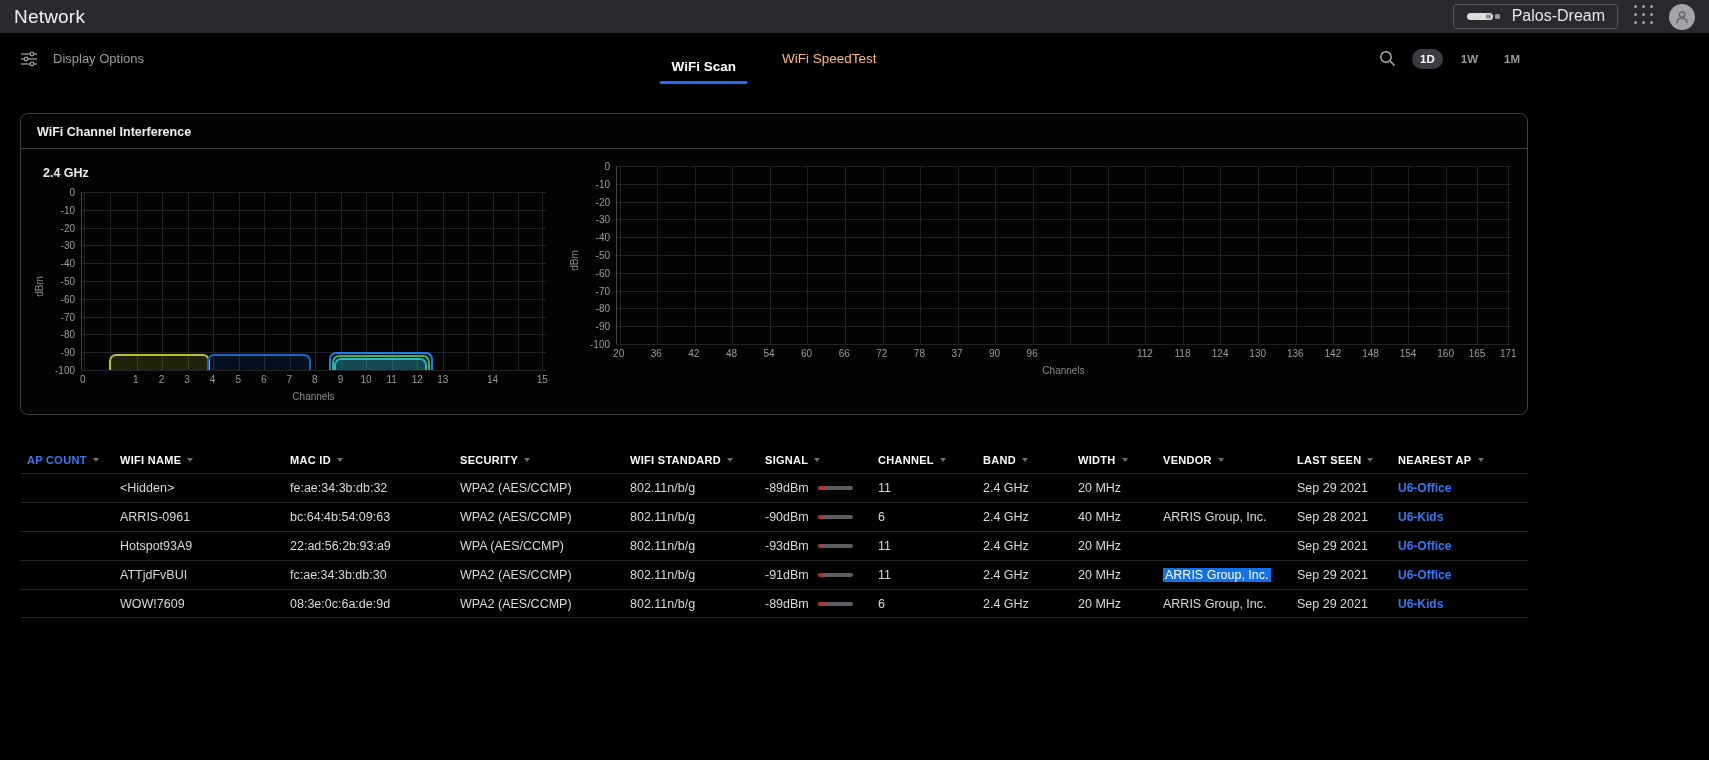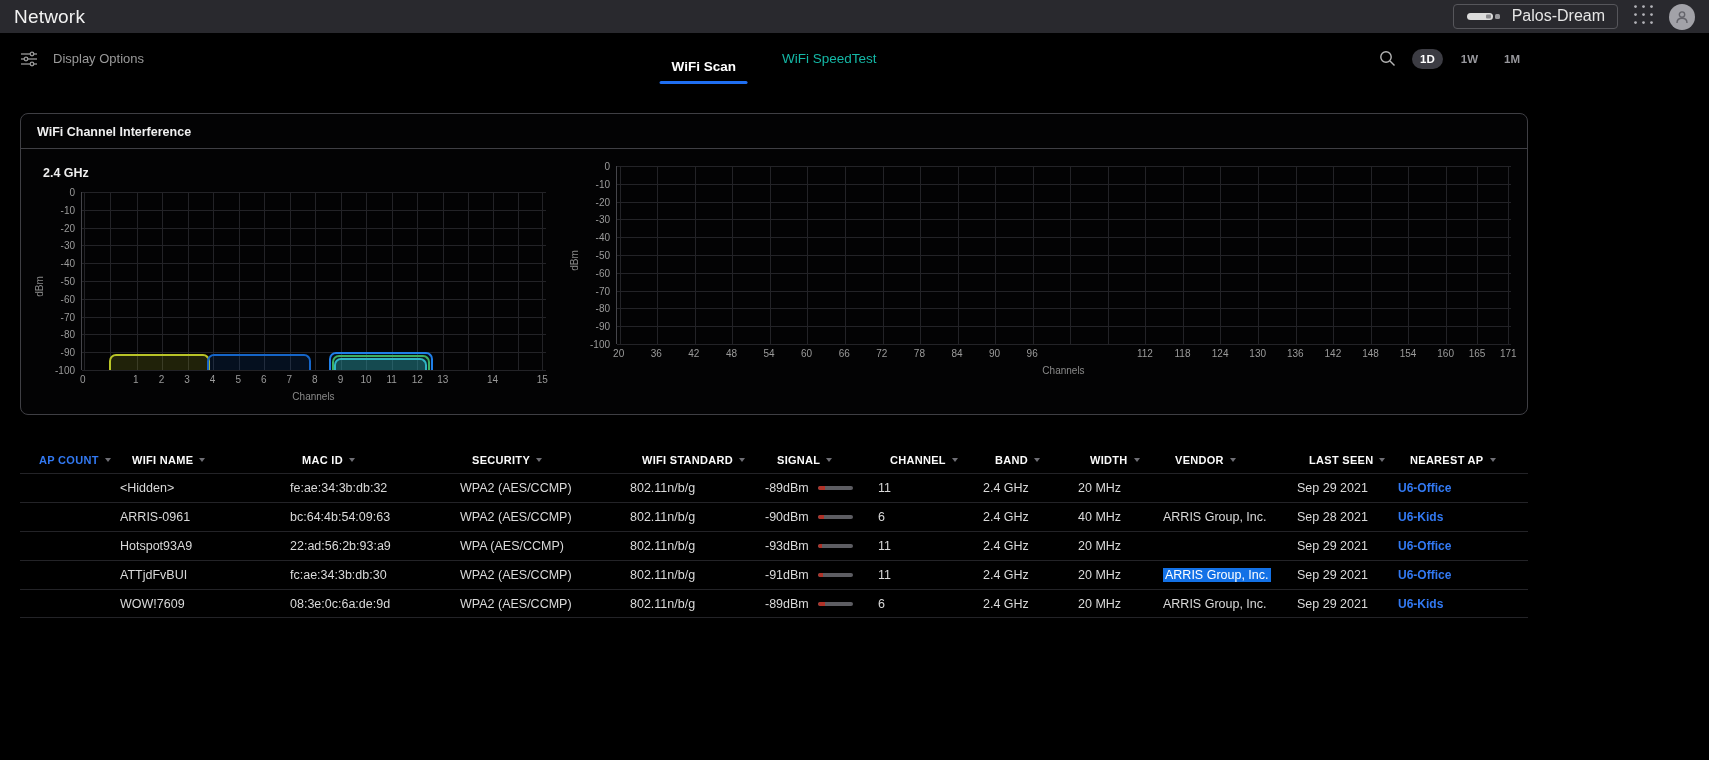--- a/index.html
+++ b/index.html
@@ -18,21 +18,21 @@
     align-items:center; justify-content:center; cursor:pointer; }
 
   
   .toolbar { height:51px; position:relative; display:flex; align-items:center;
     padding:0 181px 0 20px; }
   .display-options { display:flex; align-items:center; gap:15px; color:#9a9a9a;
     font-size:13px; cursor:pointer; }
   .tab-bar { position:absolute; left:774px; transform:translateX(-50%); top:0; height:100%;
     display:flex; gap:22px; }
   .tab { position:relative; display:flex; align-items:center; padding:0 12px; cursor:pointer;
-    font-size:13.5px; color:#14b8a6; }
+    font-size:13.5px; color:#fdba74; }
   .tab.active { color:#fff; font-weight:700;margin-top:16px; }
   .tab-underline { display:none; }
   .tab.active .tab-underline { display:block; position:absolute; left:0; right:0; bottom:0;
     height:3px; border-radius:2px; background:#1f6ff2; }
   .toolbar-right { margin-left:auto; display:flex; align-items:center; gap:16px; }
   .time-pill { font-size:11.5px; font-weight:700; color:#98989d; padding:4px 8px;
     border-radius:11px; cursor:pointer; }
   .time-pill.active { background:#3c3c43; color:#fff; }
   .icon-btn { cursor:pointer; display:flex; align-items:center; }
 
@@ -59,21 +59,21 @@
   .x-tick { position:absolute; transform:translateX(-50%); font-size:10px; color:#9b9b9b; top:0; }
   .x-axis-label { text-align:center; font-size:10px; color:#8a8a8a; margin-left:44px; margin-top:1px; }
 
   
   .scan-table { margin:31px 181px 0 20px; }
   .t-row { display:grid;
     grid-template-columns:93px 170px 170px 170px 135px 113px 105px 95px 85px 134px 101px 1fr;
     align-items:center; }
   .t-head { height:27px; }
   .t-head .t-cell { font-size:11px; font-weight:700; color:#fbfbfb; letter-spacing:.3px;
-    display:flex; align-items:center; gap:6px; cursor:pointer;margin-left:12px; }
+    display:flex; align-items:center; gap:6px; cursor:pointer; }
   .t-head .t-cell.sorted { color:#3279f2; }
   .caret { width:0; height:0; border-left:3.5px solid transparent; border-right:3.5px solid transparent;
     border-top:4px solid #6f6f75; margin-top:1px; }
   .t-cell { padding-left:7px; white-space:nowrap; overflow:hidden; }
   .t-body .t-row { height:29px; border-top:1px solid #232327; font-size:12.5px; color:#d9d9d9;
     cursor:pointer; }
   .t-body .t-row:last-child { border-bottom:1px solid #232327; }
   .sig-wrap { display:flex; align-items:center; gap:9px; }
   .sig-bar { width:35px; height:4px; border-radius:2px; background:#5d5d62; overflow:hidden; flex:none; }
   .sig-fill { height:100%; border-radius:2px 0 0 2px; }
@@ -292,21 +292,21 @@
       <div class="x-ticks">
           <span class="x-tick" style="left: 0.3%;">20</span>
           <span class="x-tick" style="left: 4.5%;">36</span>
           <span class="x-tick" style="left: 8.7%;">42</span>
           <span class="x-tick" style="left: 12.9%;">48</span>
           <span class="x-tick" style="left: 17.1%;">54</span>
           <span class="x-tick" style="left: 21.3%;">60</span>
           <span class="x-tick" style="left: 25.5%;">66</span>
           <span class="x-tick" style="left: 29.7%;">72</span>
           <span class="x-tick" style="left: 33.9%;">78</span>
-          <span class="x-tick" style="left: 38.1%;">84</span>
+          <span class="x-tick" style="left: 38.1%;">37</span>
           <span class="x-tick" style="left: 42.3%;">90</span>
           <span class="x-tick" style="left: 46.5%;">96</span>
           <span class="x-tick" style="left: 59.1%;">112</span>
           <span class="x-tick" style="left: 63.3%;">118</span>
           <span class="x-tick" style="left: 67.5%;">124</span>
           <span class="x-tick" style="left: 71.7%;">130</span>
           <span class="x-tick" style="left: 75.9%;">136</span>
           <span class="x-tick" style="left: 80.1%;">142</span>
           <span class="x-tick" style="left: 84.3%;">148</span>
           <span class="x-tick" style="left: 88.5%;">154</span>

